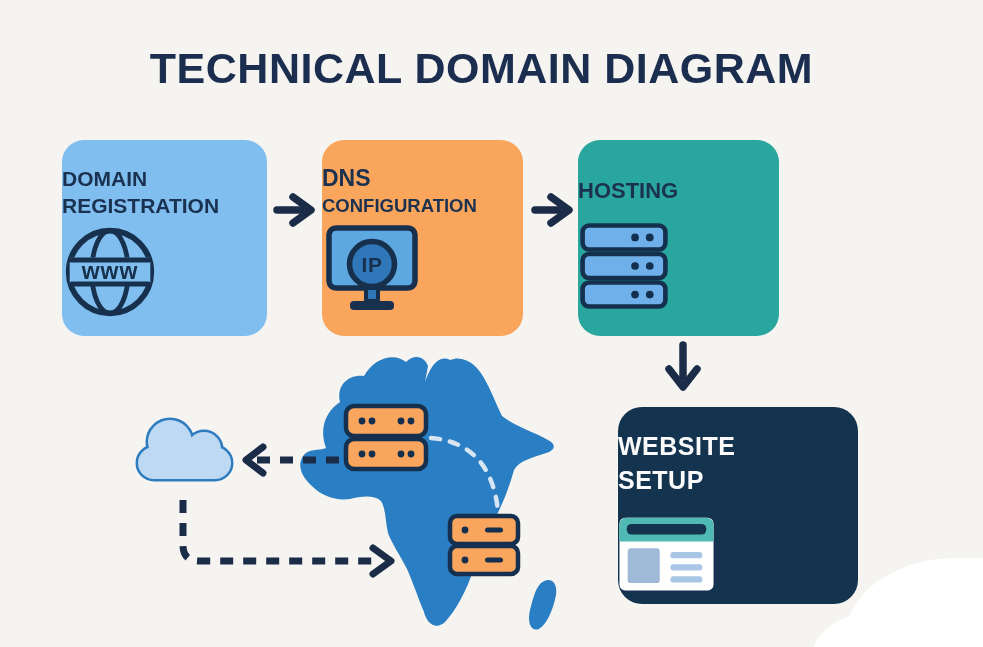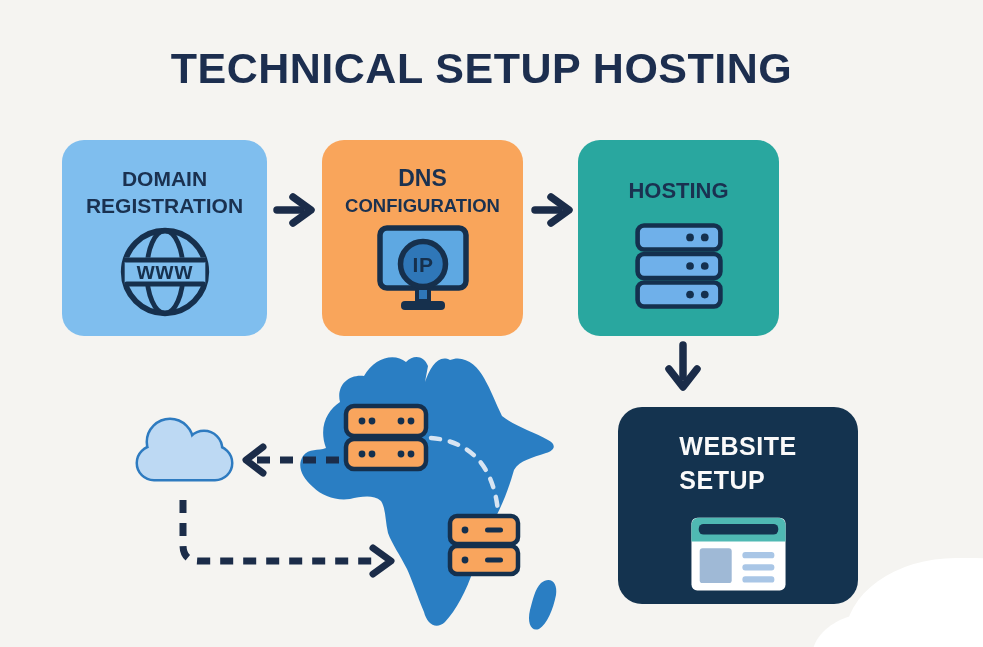--- a/index.html
+++ b/index.html
@@ -15,21 +15,21 @@
   .blob-b { left:812px; top:612px; width:130px; height:90px; border-radius:50%; }
 
   .title {
     position:absolute; left:0; top:44px; width:963px; z-index:2;
     text-align:center; font-size:43px; font-weight:bold;
     letter-spacing:0.5px; color:#1C2E4F;
   }
 
   .step {
     position:absolute; z-index:2; border-radius:22px;
-    display:flex; flex-direction:column; align-items:center;
+    display:flex; flex-direction:column; align-items:flex-start;
     text-align:center;
   }
   .step-domain  { left:62px;  top:140px; width:205px; height:196px; background:#7FBEEE; padding-top:25px; }
   .step-dns     { left:322px; top:140px; width:201px; height:196px; background:#F9A55B; padding-top:24px; }
   .step-hosting { left:578px; top:140px; width:201px; height:196px; background:#29A79F; padding-top:38px; }
   .step-launch  { left:618px; top:395px; width:240px; height:197px; background:#14334F; border-radius:24px; padding-top:22px; color:#FAFAFA;margin-top:12px; }
 
   .lbl { font-weight:bold; color:#1A3150; }
   .step-domain .lbl  { font-size:21px; line-height:27px; }
   .step-dns .l1      { font-size:23px; line-height:29px; }
@@ -49,21 +49,21 @@
   .cloudsvg { left:128px; top:412px; z-index:1; }
 </style>
 </head>
 <body>
 
 <div class="canvas">
 
   <div class="blob blob-a"></div>
   <div class="blob blob-b"></div>
 
-  <h1 class="title">TECHNICAL SETUP HOSTING</h1>
+  <h1 class="title">TECHNICAL DOMAIN DIAGRAM</h1>
 
   <div class="step step-domain">
     <div class="lbl l1">DOMAIN</div>
     <div class="lbl l2">REGISTRATION</div>
     <svg class="icon-globe" viewBox="0 0 100 100">
       <circle cx="50" cy="50" r="43" fill="none" stroke="#16304D" stroke-width="6"></circle>
       <ellipse cx="50" cy="50" rx="19" ry="43" fill="none" stroke="#16304D" stroke-width="5"></ellipse>
       <rect x="8" y="35" width="84" height="28" fill="#7FBEEE"></rect>
       <line x1="9" y1="37.5" x2="91" y2="37.5" stroke="#16304D" stroke-width="5" stroke-linecap="round"></line>
       <line x1="10" y1="62.5" x2="90" y2="62.5" stroke="#16304D" stroke-width="5" stroke-linecap="round"></line>

